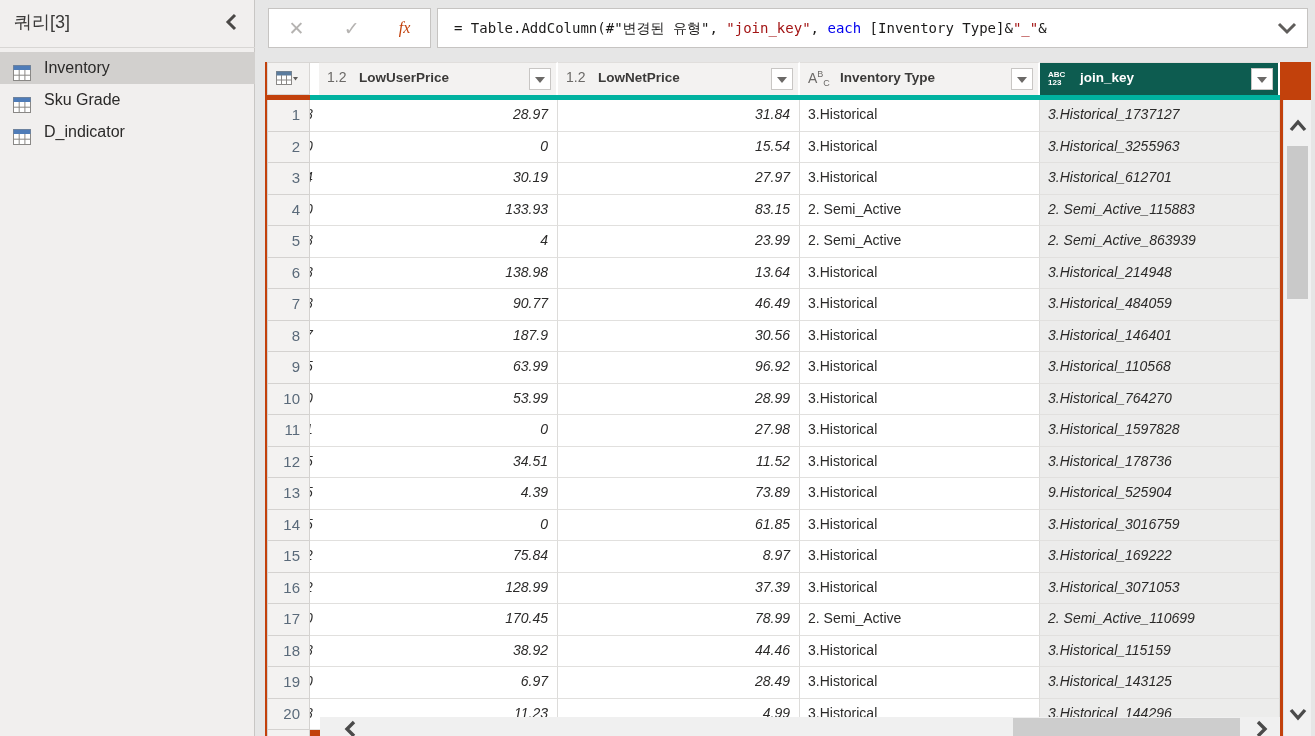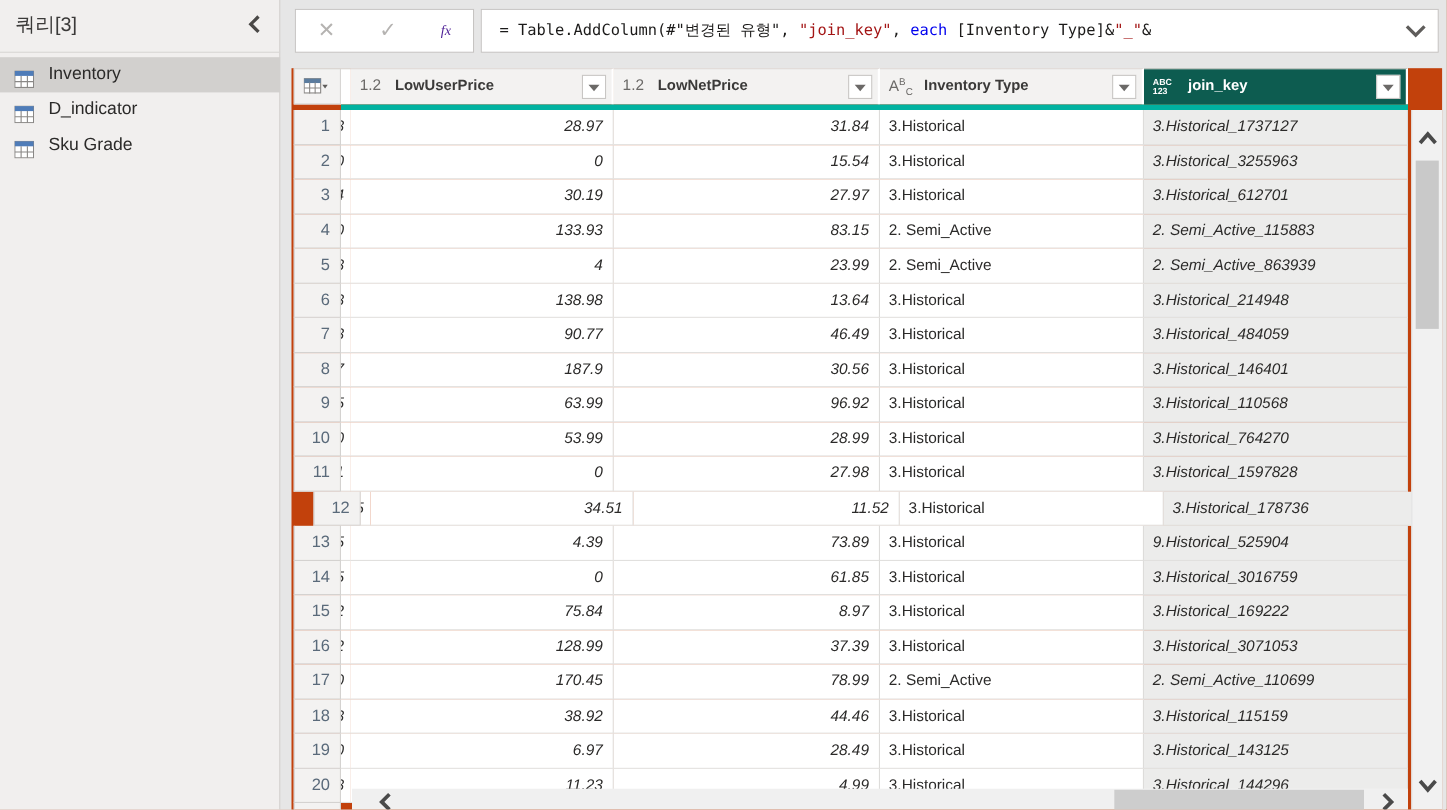--- a/index.html
+++ b/index.html
@@ -19,21 +19,21 @@
   .sb-item.selected { background:#d2d0ce; }
   .sb-item .tblicon { position:absolute; left:13px; top:8px; }
   .sb-item .lbl { position:absolute; left:44px; top:0; font-size:16px; color:#2b2a29; }
 
   
   .main { position:absolute; left:255px; top:0; width:1060px; height:736px; background:#e6e6e6; }
   .fbtns { position:absolute; left:13px; top:8px; width:163px; height:40px; background:#fff;
            border:1px solid #c6c4c2; display:flex; align-items:center; justify-content:space-around; }
   .fx-x { color:#b5b3b1; font-size:19px; }
   .fx-check { color:#b5b3b1; font-size:19px; }
-  .fx-fx { color:#4c1d95; font-size:13px; font-style:italic; font-family:"Liberation Serif",serif; }
+  .fx-fx { color:#c2410c; font-size:16px; font-style:italic; font-family:"Liberation Serif",serif; }
   .fbox { position:absolute; left:182px; top:8px; width:871px; height:40px; background:#fff;
           border:1px solid #c6c4c2; }
   .fcode { position:absolute; left:16px; top:0; right:40px; height:38px; line-height:38px;
            font-family:"DejaVu Sans Mono","Liberation Mono",monospace; font-size:14px;
            white-space:nowrap; overflow:hidden; }
   .tok-plain   { color:#1b1a19; }
   .tok-string  { color:#a31515; }
   .tok-keyword { color:#0000ee; }
   .f-chevron { position:absolute; right:10px; top:11px; width:20px; height:18px; cursor:pointer; }
 
@@ -115,31 +115,31 @@
           <span class="lbl">Inventory</span>
         </div>
         <div class="sb-item">
           <span class="tblicon"><svg width="18" height="16" viewBox="0 0 18 16">
               <rect x="0.5" y="0.5" width="17" height="15" fill="#fff" stroke="#8a8886"></rect>
               <rect x="0.5" y="0.5" width="17" height="4.5" fill="#4f7cb8"></rect>
               <line x1="6.2" y1="5" x2="6.2" y2="15.5" stroke="#8a8886"></line>
               <line x1="11.9" y1="5" x2="11.9" y2="15.5" stroke="#8a8886"></line>
               <line x1="0.5" y1="10.2" x2="17.5" y2="10.2" stroke="#8a8886"></line>
             </svg></span>
-          <span class="lbl">D_indicator</span>
+          <span class="lbl">Sku Grade</span>
         </div>
         <div class="sb-item">
           <span class="tblicon"><svg width="18" height="16" viewBox="0 0 18 16">
               <rect x="0.5" y="0.5" width="17" height="15" fill="#fff" stroke="#8a8886"></rect>
               <rect x="0.5" y="0.5" width="17" height="4.5" fill="#4f7cb8"></rect>
               <line x1="6.2" y1="5" x2="6.2" y2="15.5" stroke="#8a8886"></line>
               <line x1="11.9" y1="5" x2="11.9" y2="15.5" stroke="#8a8886"></line>
               <line x1="0.5" y1="10.2" x2="17.5" y2="10.2" stroke="#8a8886"></line>
             </svg></span>
-          <span class="lbl">Sku Grade</span>
+          <span class="lbl">D_indicator</span>
         </div>
       </div>
   </aside>
 
   <div class="main">
 
     <div class="fbtns">
       <span class="fx-x">✕</span>
       <span class="fx-check">✓</span>
       <span class="fx-fx">fx</span>
@@ -292,21 +292,21 @@
           <div class="grow" style="top: 315px;">
             <div class="numcell">11</div>
             <div class="slivercell">
               <span>1</span>
             </div>
             <div class="cell num" style="left:54px;width:239px">0</div>
             <div class="cell num" style="left:293px;width:242px">27.98</div>
             <div class="cell txt" style="left:535px;width:240px">3.Historical</div>
             <div class="cell txt key" style="left:775px;width:240px">3.Historical_1597828</div>
           </div>
-          <div class="grow" style="top: 346.5px; margin-left: 18px;">
+          <div class="grow" style="top: 346.5px;">
             <div class="numcell">12</div>
             <div class="slivercell">
               <span>5</span>
             </div>
             <div class="cell num" style="left:54px;width:239px">34.51</div>
             <div class="cell num" style="left:293px;width:242px">11.52</div>
             <div class="cell txt" style="left:535px;width:240px">3.Historical</div>
             <div class="cell txt key" style="left:775px;width:240px">3.Historical_178736</div>
           </div>
           <div class="grow" style="top: 378px;">

